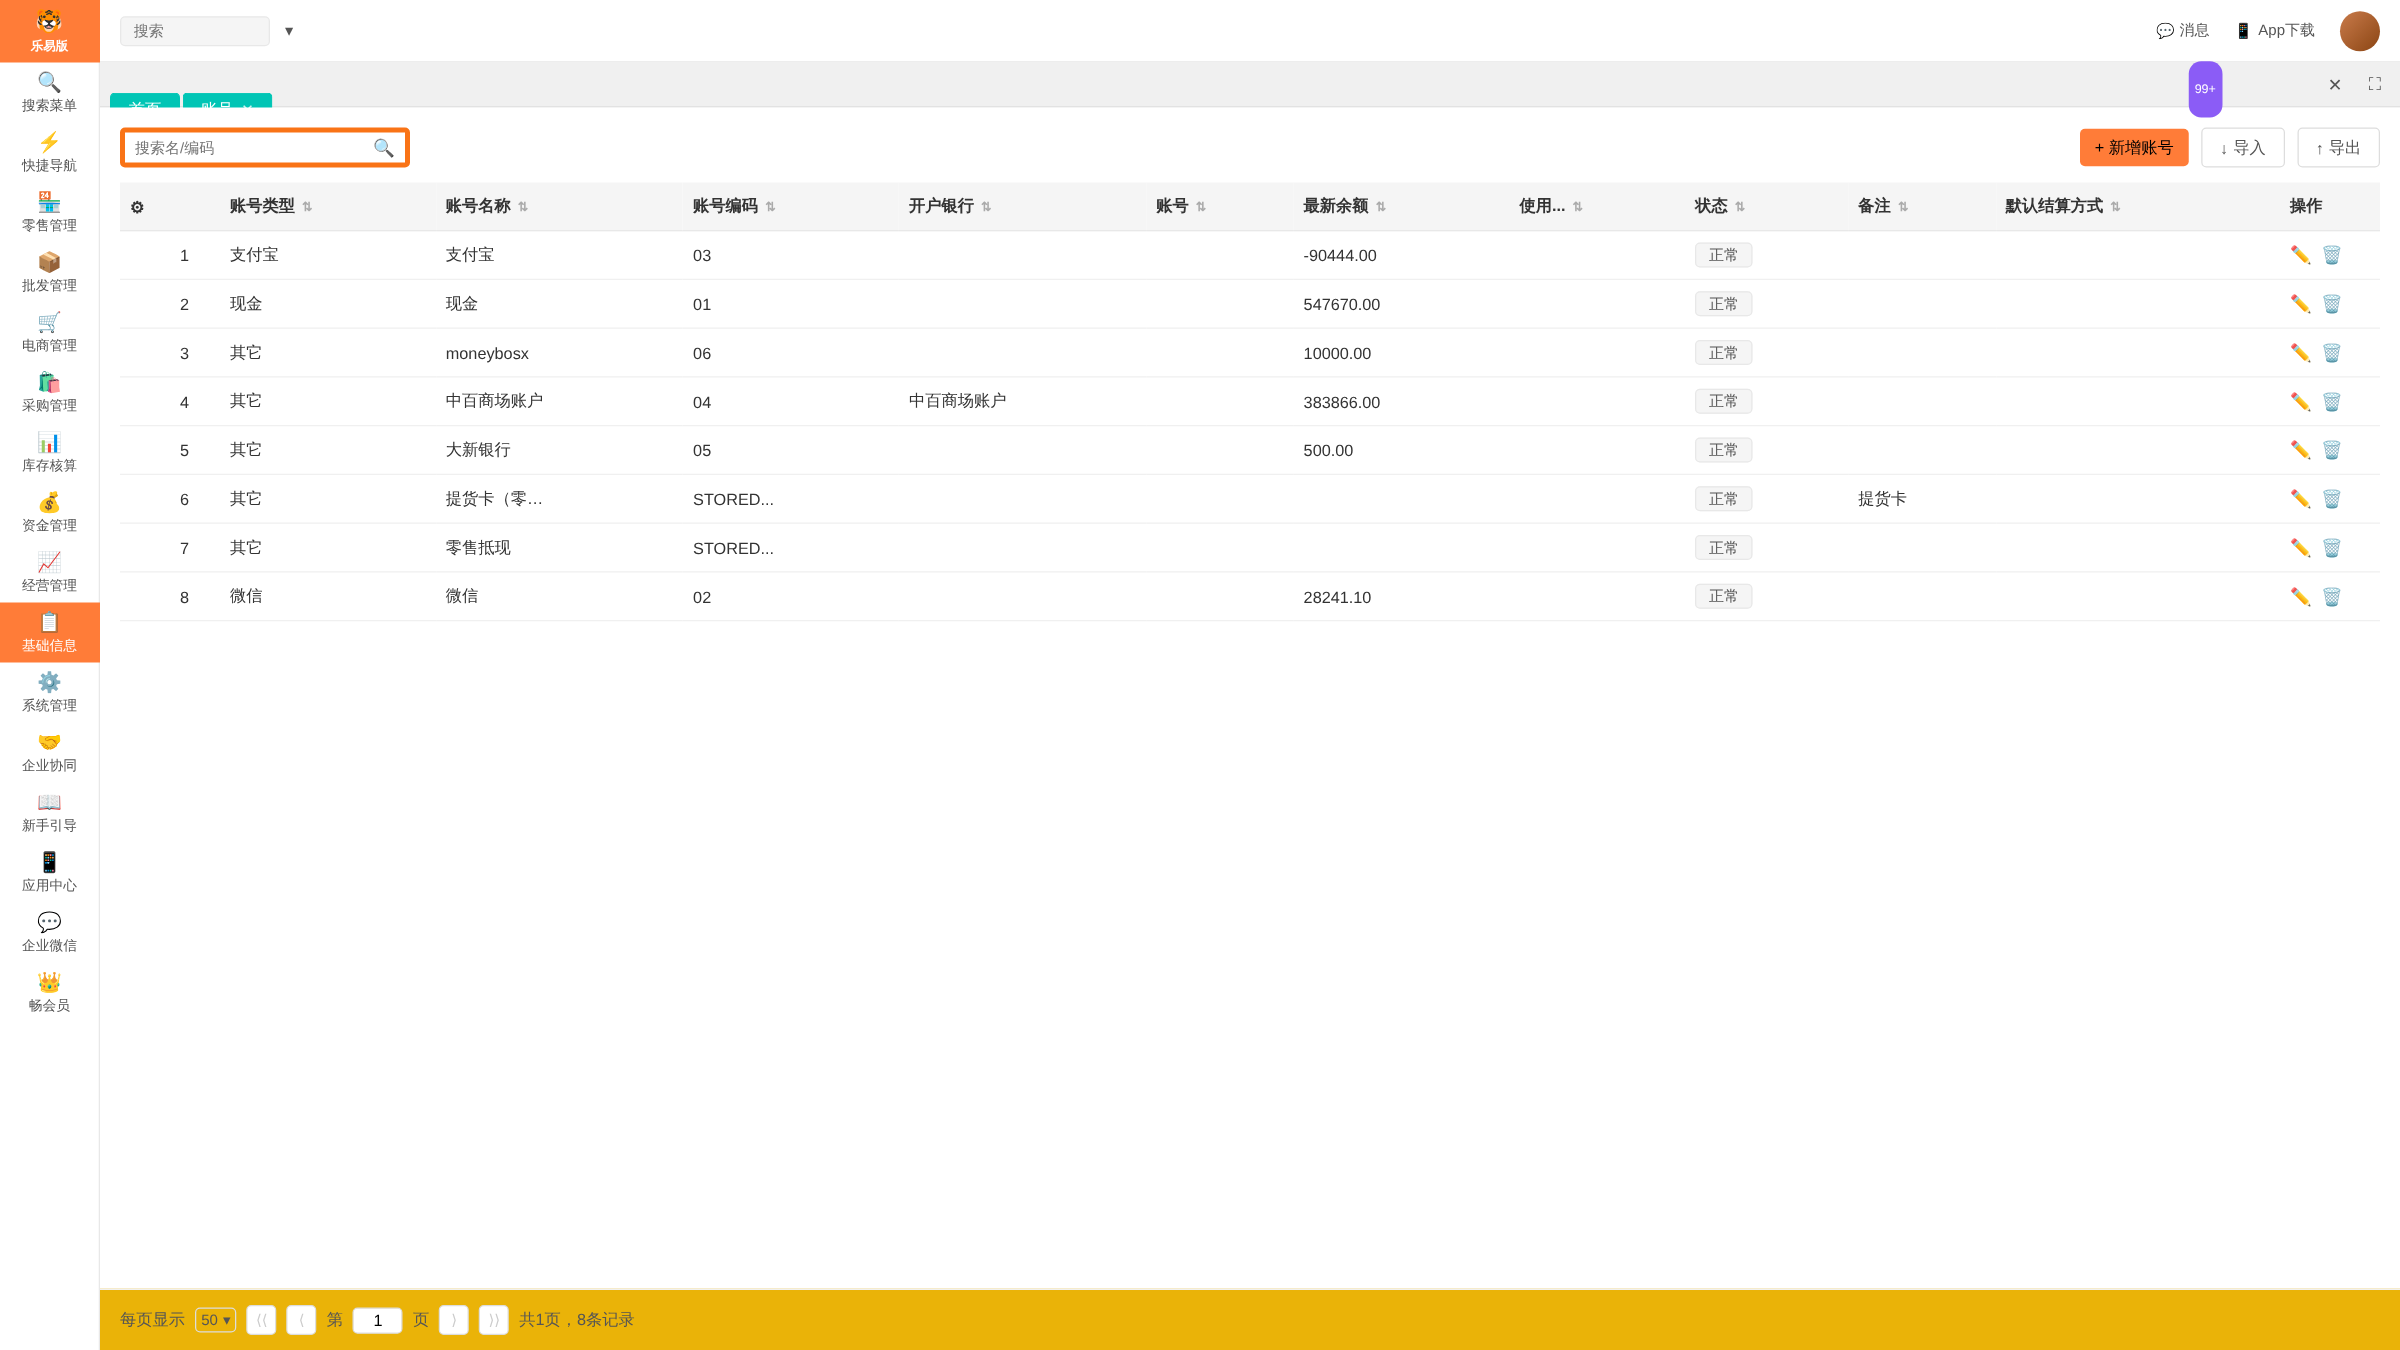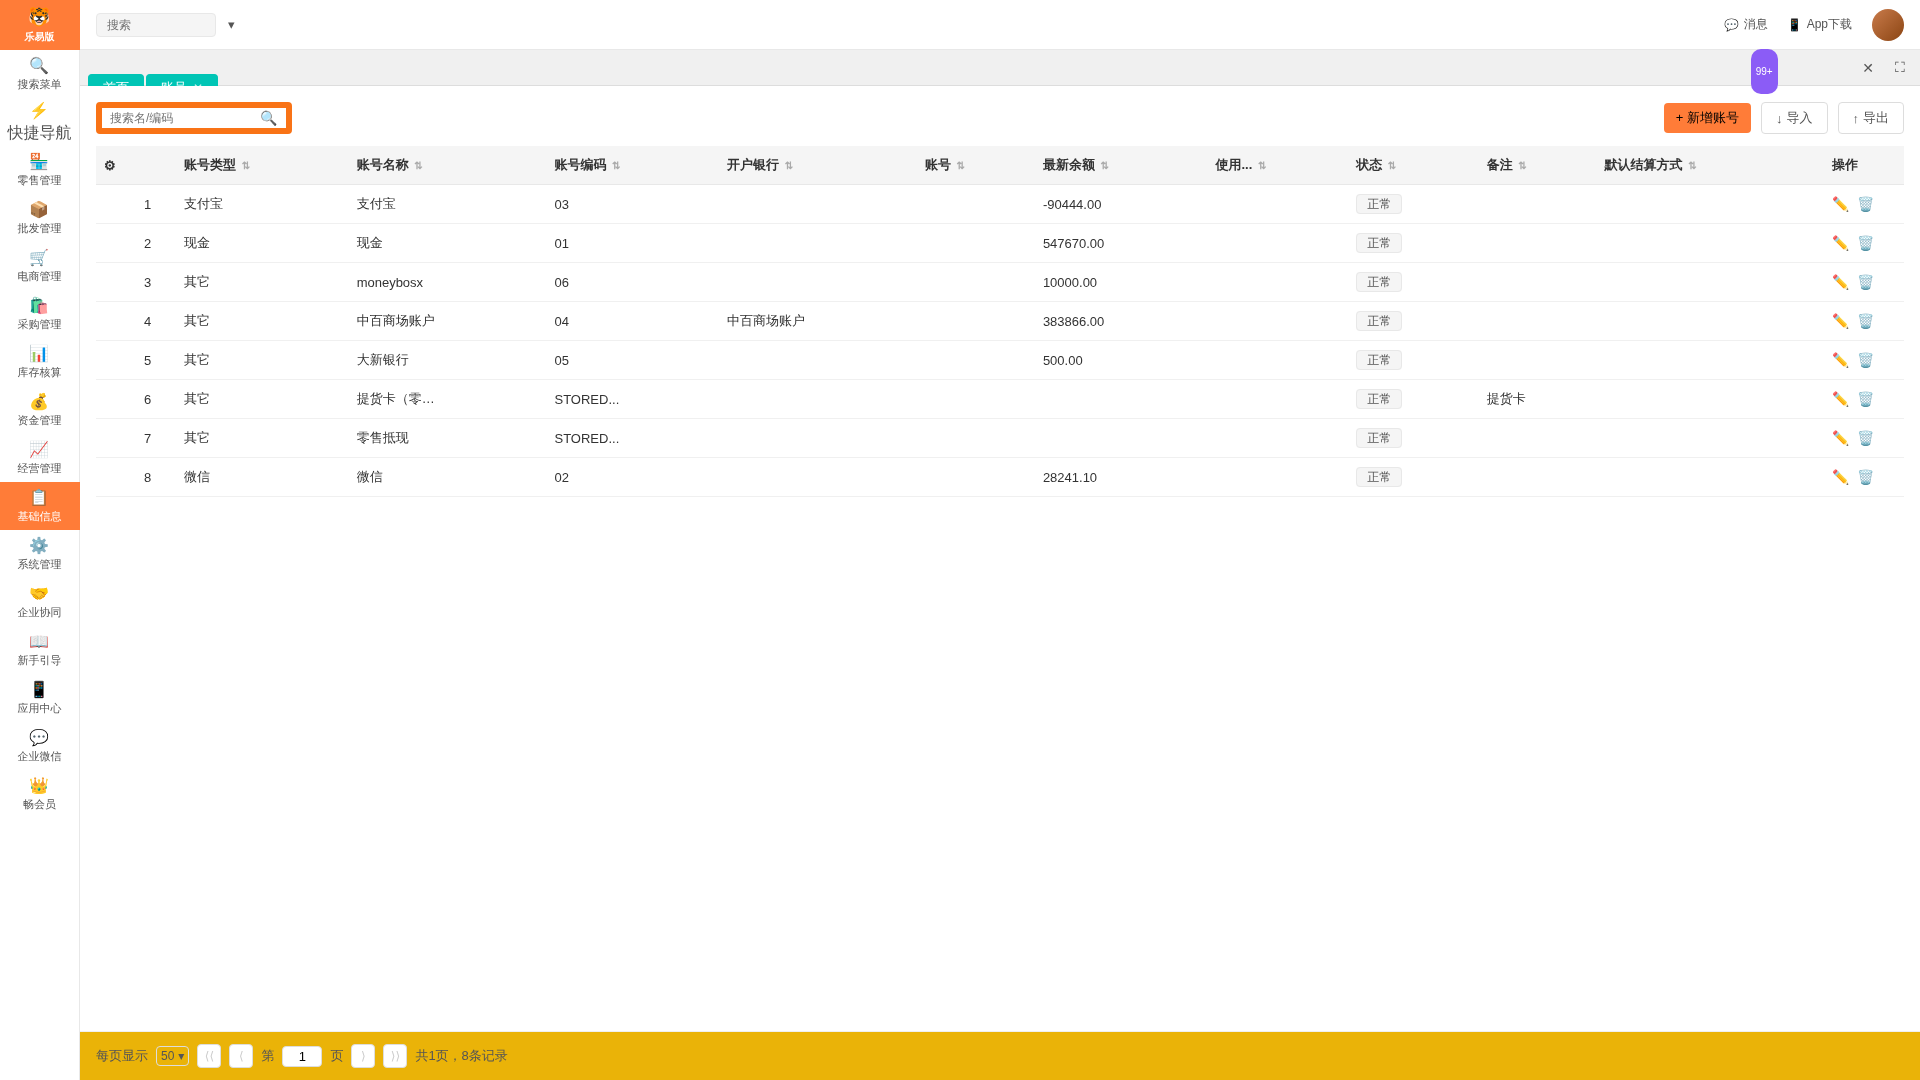--- a/index.html
+++ b/index.html
@@ -201,25 +201,25 @@
     
     .toolbar {
       display: flex;
       align-items: center;
       justify-content: space-between;
       margin-bottom: 12px;
     }
     .search-box {
       display: flex;
       align-items: center;
-      border: 6px solid #f97316;
+      border: 4px solid #f97316;
       border-radius: 4px;
       padding: 0 8px;
       background: #fff;
-      width: 196px;
+      width: 232px;
       height: 32px;
     }
     .search-box input {
       border: none;
       outline: none;
       font-size: 12px;
       color: #555;
       width: 100%;
       background: transparent;
     }
@@ -350,21 +350,21 @@
     <span class="sidebar-logo-text">乐易版</span>
   </div>
 
   <div id="sidebar-items">
       <div class="sidebar-item">
       <span class="icon">🔍</span>
       <span style="font-size:11px;text-align:center;line-height:1.2;">搜索菜单</span>
     </div>
       <div class="sidebar-item">
       <span class="icon">⚡</span>
-      <span style="font-size:16px;text-align:left;line-height:1.2;">快捷导航</span>
+      <span style="font-size:11px;text-align:left;line-height:1.2;">快捷导航</span>
     </div>
       <div class="sidebar-item">
       <span class="icon">🏪</span>
       <span style="font-size:11px;text-align:center;line-height:1.2;">零售管理</span>
     </div>
       <div class="sidebar-item">
       <span class="icon">📦</span>
       <span style="font-size:11px;text-align:center;line-height:1.2;">批发管理</span>
     </div>
       <div class="sidebar-item">

